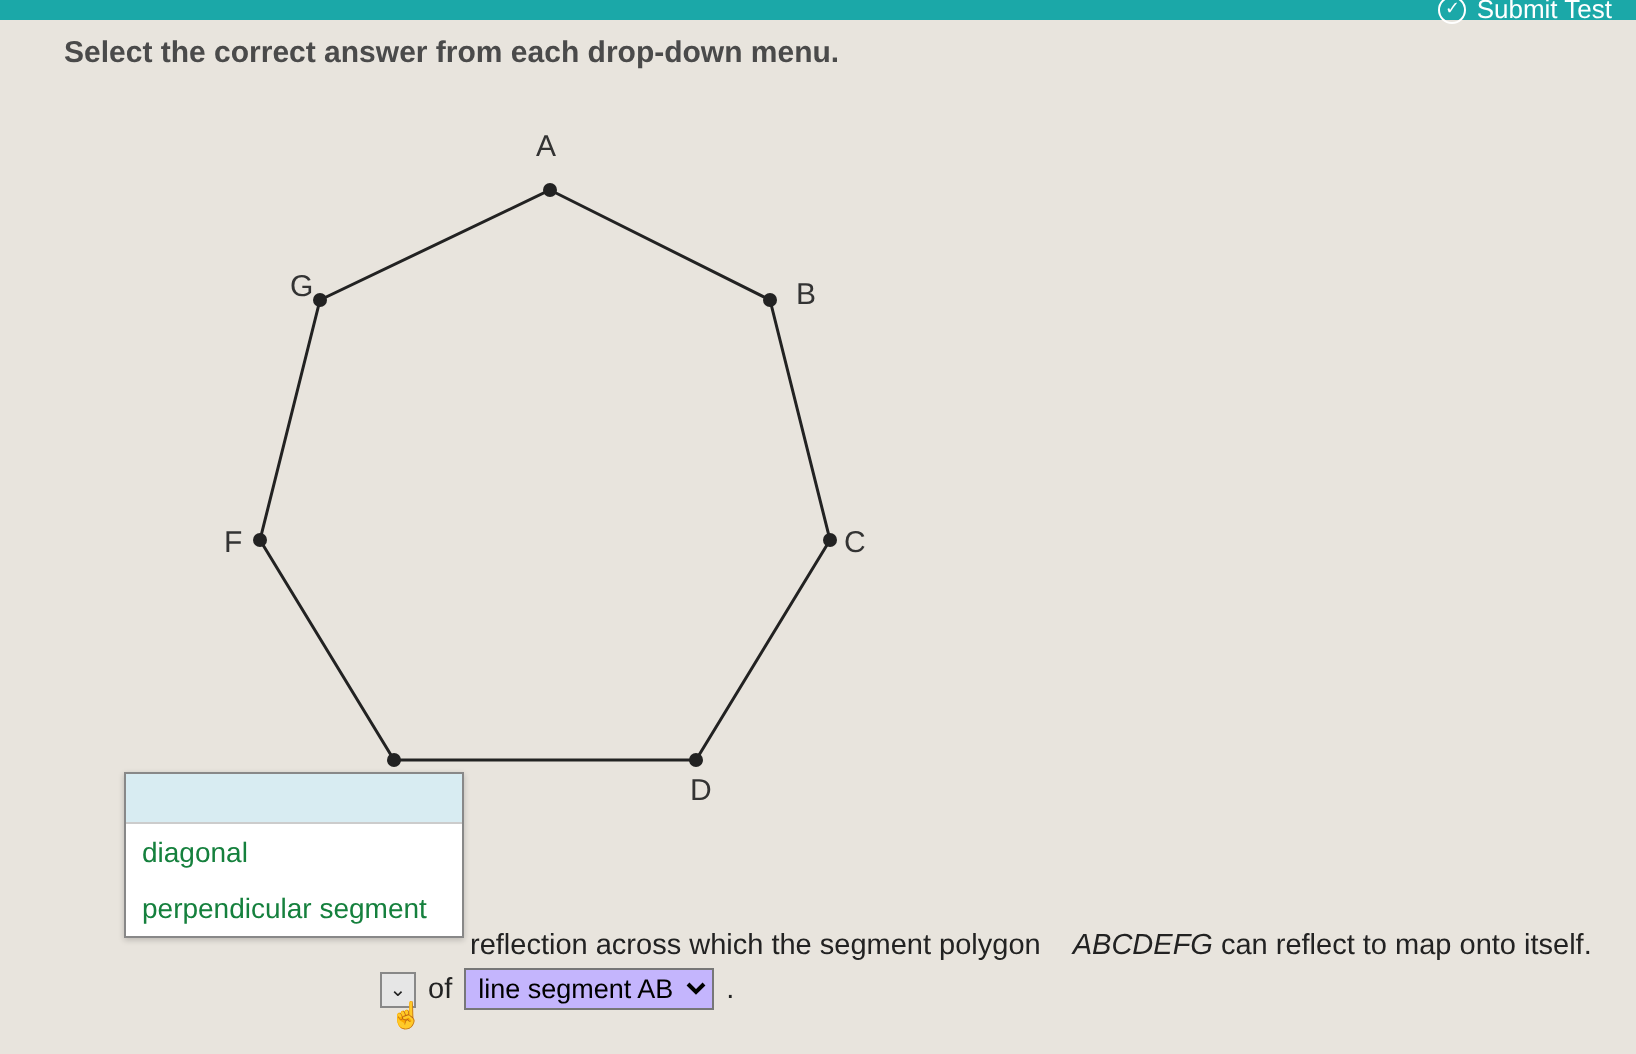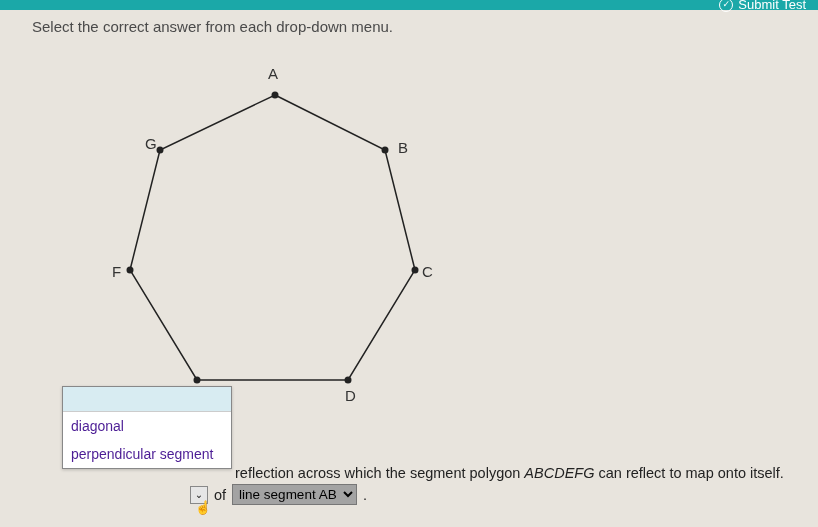--- a/index.html
+++ b/index.html
@@ -35,20 +35,21 @@
       display: inline-flex;
       align-items: center;
       justify-content: center;
       font-size: 9px;
       line-height: 1;
     }
     .instruction {
       padding: 8px 0 0 32px;
       color: #4a4a4a;
       font-size: 15px;
+      font-weight: bold;
     }
     .canvas-area {
       position: relative;
       width: 818px;
       height: 420px;
     }
     .heptagon-svg {
       position: absolute;
       left: 80px;
       top: 20px;
@@ -65,21 +66,21 @@
       top: 386px;
       width: 170px;
       background: #fff;
       border: 1px solid #888;
       font-size: 14px;
       box-shadow: 0 1px 3px rgba(0,0,0,0.2);
       z-index: 10;
     }
     .dropdown-open .opt {
       padding: 6px 8px;
-      color: #4c1d95;
+      color: #15803d;
       cursor: pointer;
     }
     .dropdown-open .opt.blank {
       background: #d0e8f0;
       height: 24px;
       padding: 4px 8px;
     }
     .dropdown-open .opt.blank { background: #d8ecf2; }
     .dropdown-open .opt.diag { border-top: 1px solid #ccc; }
     .sentence {
@@ -114,24 +115,24 @@
     }
     .cursor-hand {
       position: absolute;
       bottom: -12px; left: 4px;
       font-size: 13px;
     }
     .inline-select {
       font-family: Arial, sans-serif;
       font-size: 13.5px;
       border: 1px solid #777;
-      background: #a3a3a3;
+      background: #c4b5fd;
       padding: 1px 2px;
     }
-    .italic { font-style: italic; }
+    .italic { font-style: italic; margin-left: 12px; }
   </style>
 </head>
 <body>
 
 <div class="top-bar">
   <div class="submit-btn">
     <span class="check">✓</span>
     <span>Submit Test</span>
   </div>
 </div>

